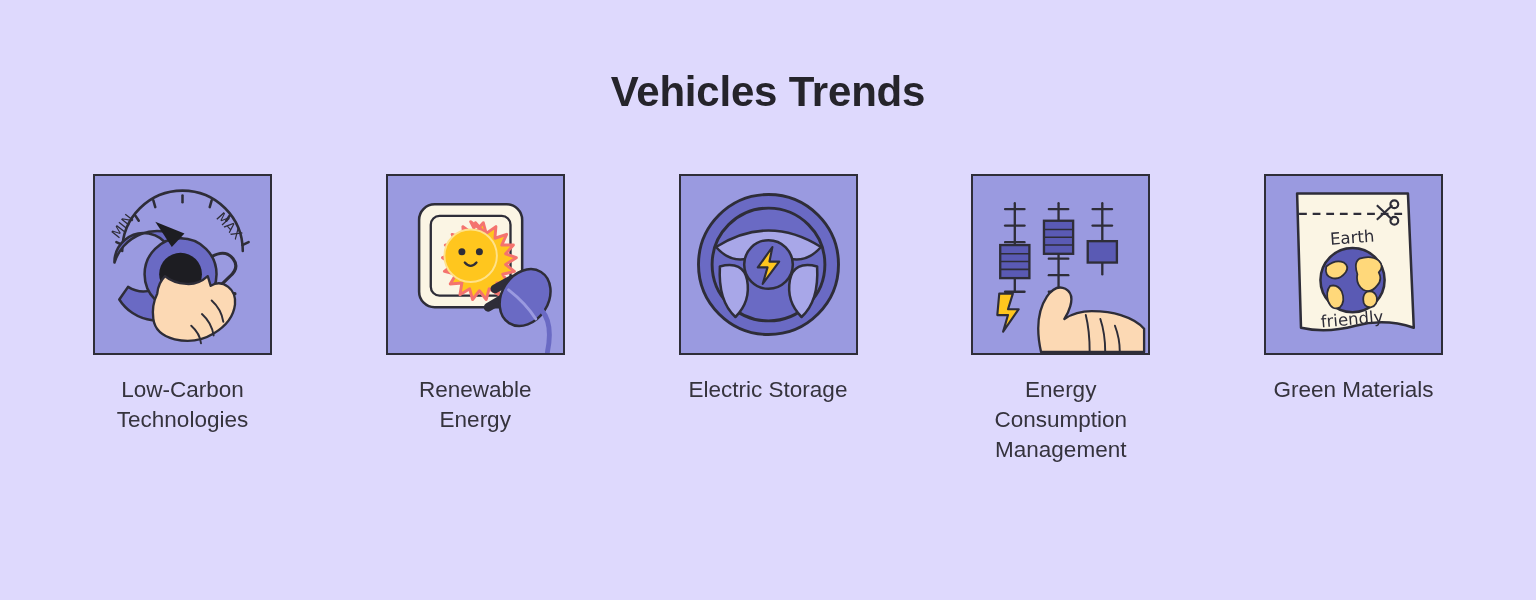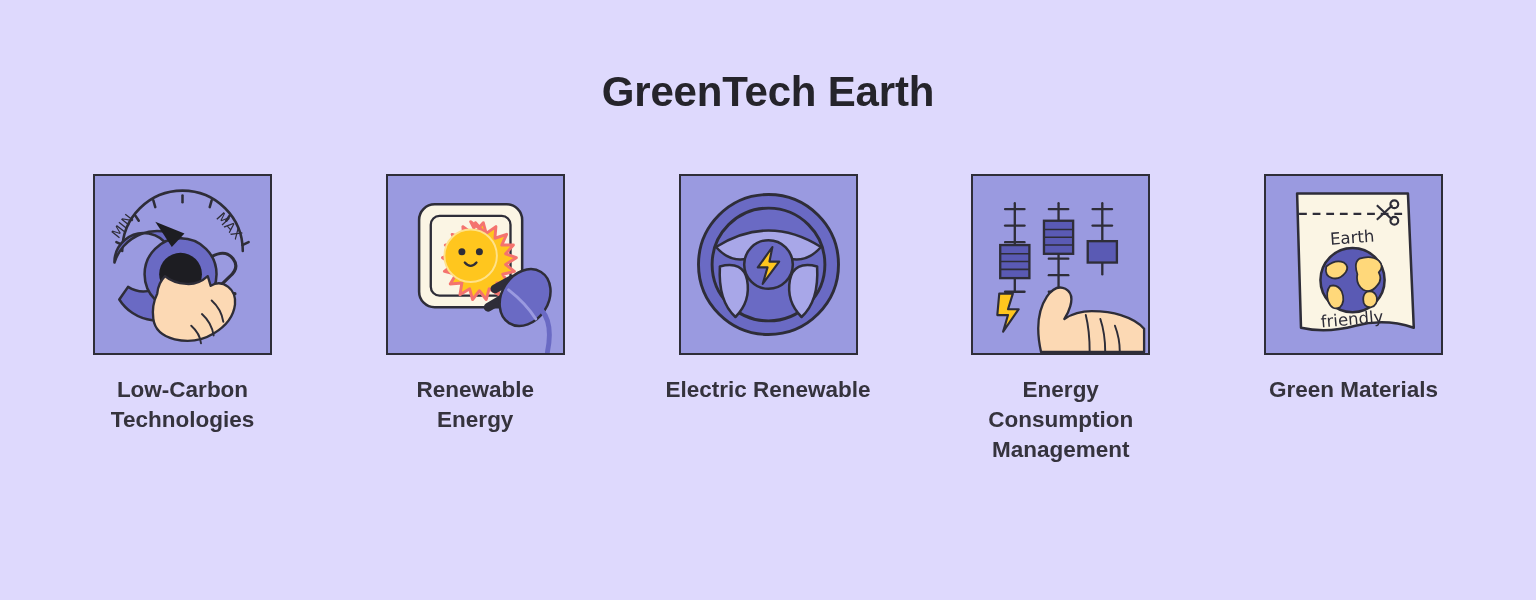--- a/index.html
+++ b/index.html
@@ -58,21 +58,21 @@
     display: block;
     width: 100%;
     height: 100%;
   }
   .card-label {
     margin-top: 20px;
     text-align: center;
     font-size: 22.5px;
     line-height: 30px;
     color: #35333d;
-    font-weight: 700;
+    font-weight: 400;
     white-space: pre-line;
     width: 210px;
   }
   .logo {
     position: absolute;
     right: 40px;
     bottom: 26px;
     display: flex;
     align-items: center;
     gap: 14px;
@@ -84,21 +84,21 @@
     color: #17161c;
     letter-spacing: -1px;
     line-height: 1;
   }
 </style>
 </head>
 <body>
 
 <div class="page">
 
-  <div class="title">GreenTech Earth</div>
+  <div class="title">Vehicles Trends</div>
 
   <div class="cards">
 
     <div class="card">
       <div class="tile">
         <svg viewBox="0 0 180 180">
           <g fill="none" stroke="#2e2d38" stroke-width="2.6" stroke-linecap="round">
             <path d="M28 76 A 62 62 0 0 1 152 76"></path>
             <path d="M28.5 70 L22 67"></path>
             <path d="M45 45 L41 39"></path>
@@ -157,21 +157,21 @@
         <svg viewBox="0 0 180 180">
           <circle cx="90" cy="90" r="72" fill="#6a6ac4" stroke="#2e2d38" stroke-width="3"></circle>
           <circle cx="90" cy="90" r="58" fill="#6a6ac4" stroke="#2e2d38" stroke-width="3"></circle>
           <path d="M36 72 q54 -34 108 0 q-14 16 -32 12 q-22 -8 -44 0 q-18 4 -32 -12 z" fill="#a8a7e8" stroke="#2e2d38" stroke-width="2.6" stroke-linejoin="round"></path>
           <path d="M40 92 q24 -6 28 14 q4 22 -12 38 q-18 -16 -16 -52 z" fill="#a8a7e8" stroke="#2e2d38" stroke-width="2.6" stroke-linejoin="round"></path>
           <path d="M140 92 q-24 -6 -28 14 q-4 22 12 38 q18 -16 16 -52 z" fill="#a8a7e8" stroke="#2e2d38" stroke-width="2.6" stroke-linejoin="round"></path>
           <circle cx="90" cy="90" r="25" fill="#6a6ac4" stroke="#2e2d38" stroke-width="2.6"></circle>
           <path d="M94 72 L79 93 L89 93 L84 110 L101 87 L91 87 Z" fill="#ffc61e" stroke="#2e2d38" stroke-width="2.2" stroke-linejoin="round"></path>
         </svg>
       </div>
-      <div class="card-label">Electric Renewable</div>
+      <div class="card-label">Electric Storage</div>
     </div>
 
     <div class="card">
       <div class="tile">
         <svg viewBox="0 0 180 180">
           <g stroke="#2e2d38" stroke-width="2.4" stroke-linecap="round" fill="none">
             <path d="M43 27 L43 118"></path>
               <path d="M33 33 L53 33"></path>
               <path d="M33 50 L53 50"></path>
             <path d="M33 67 L53 67"></path>

